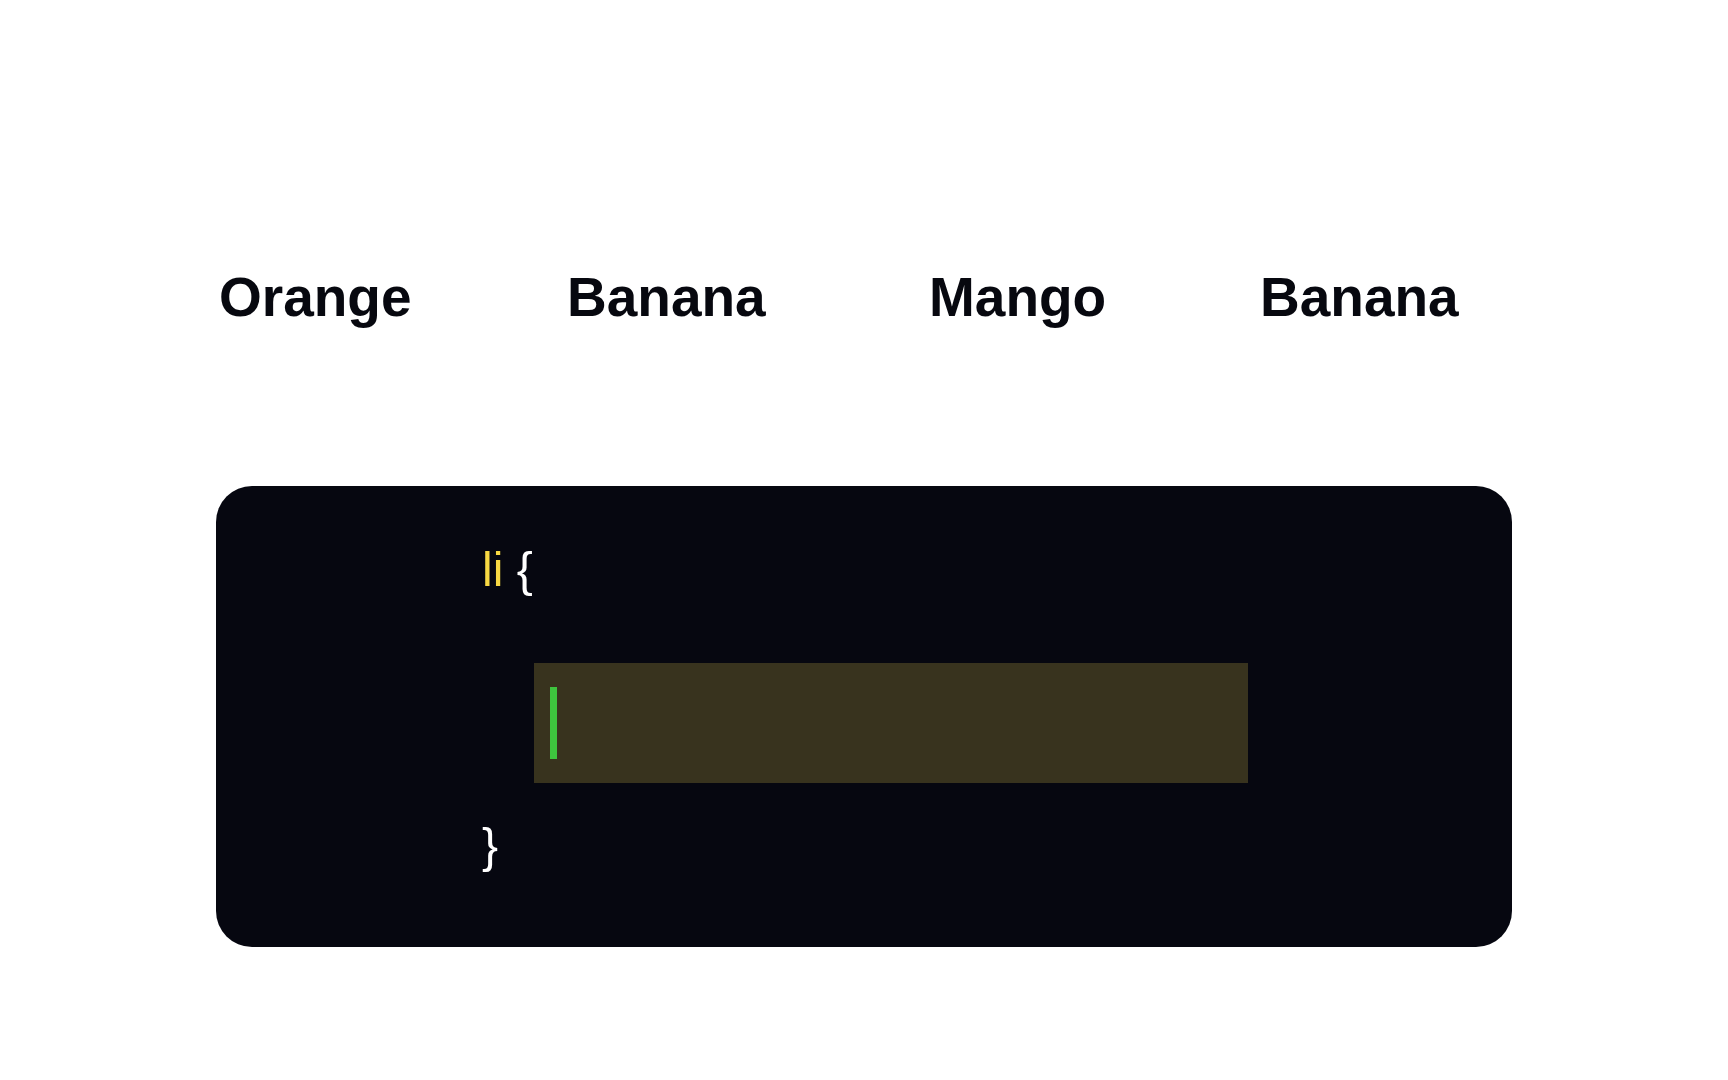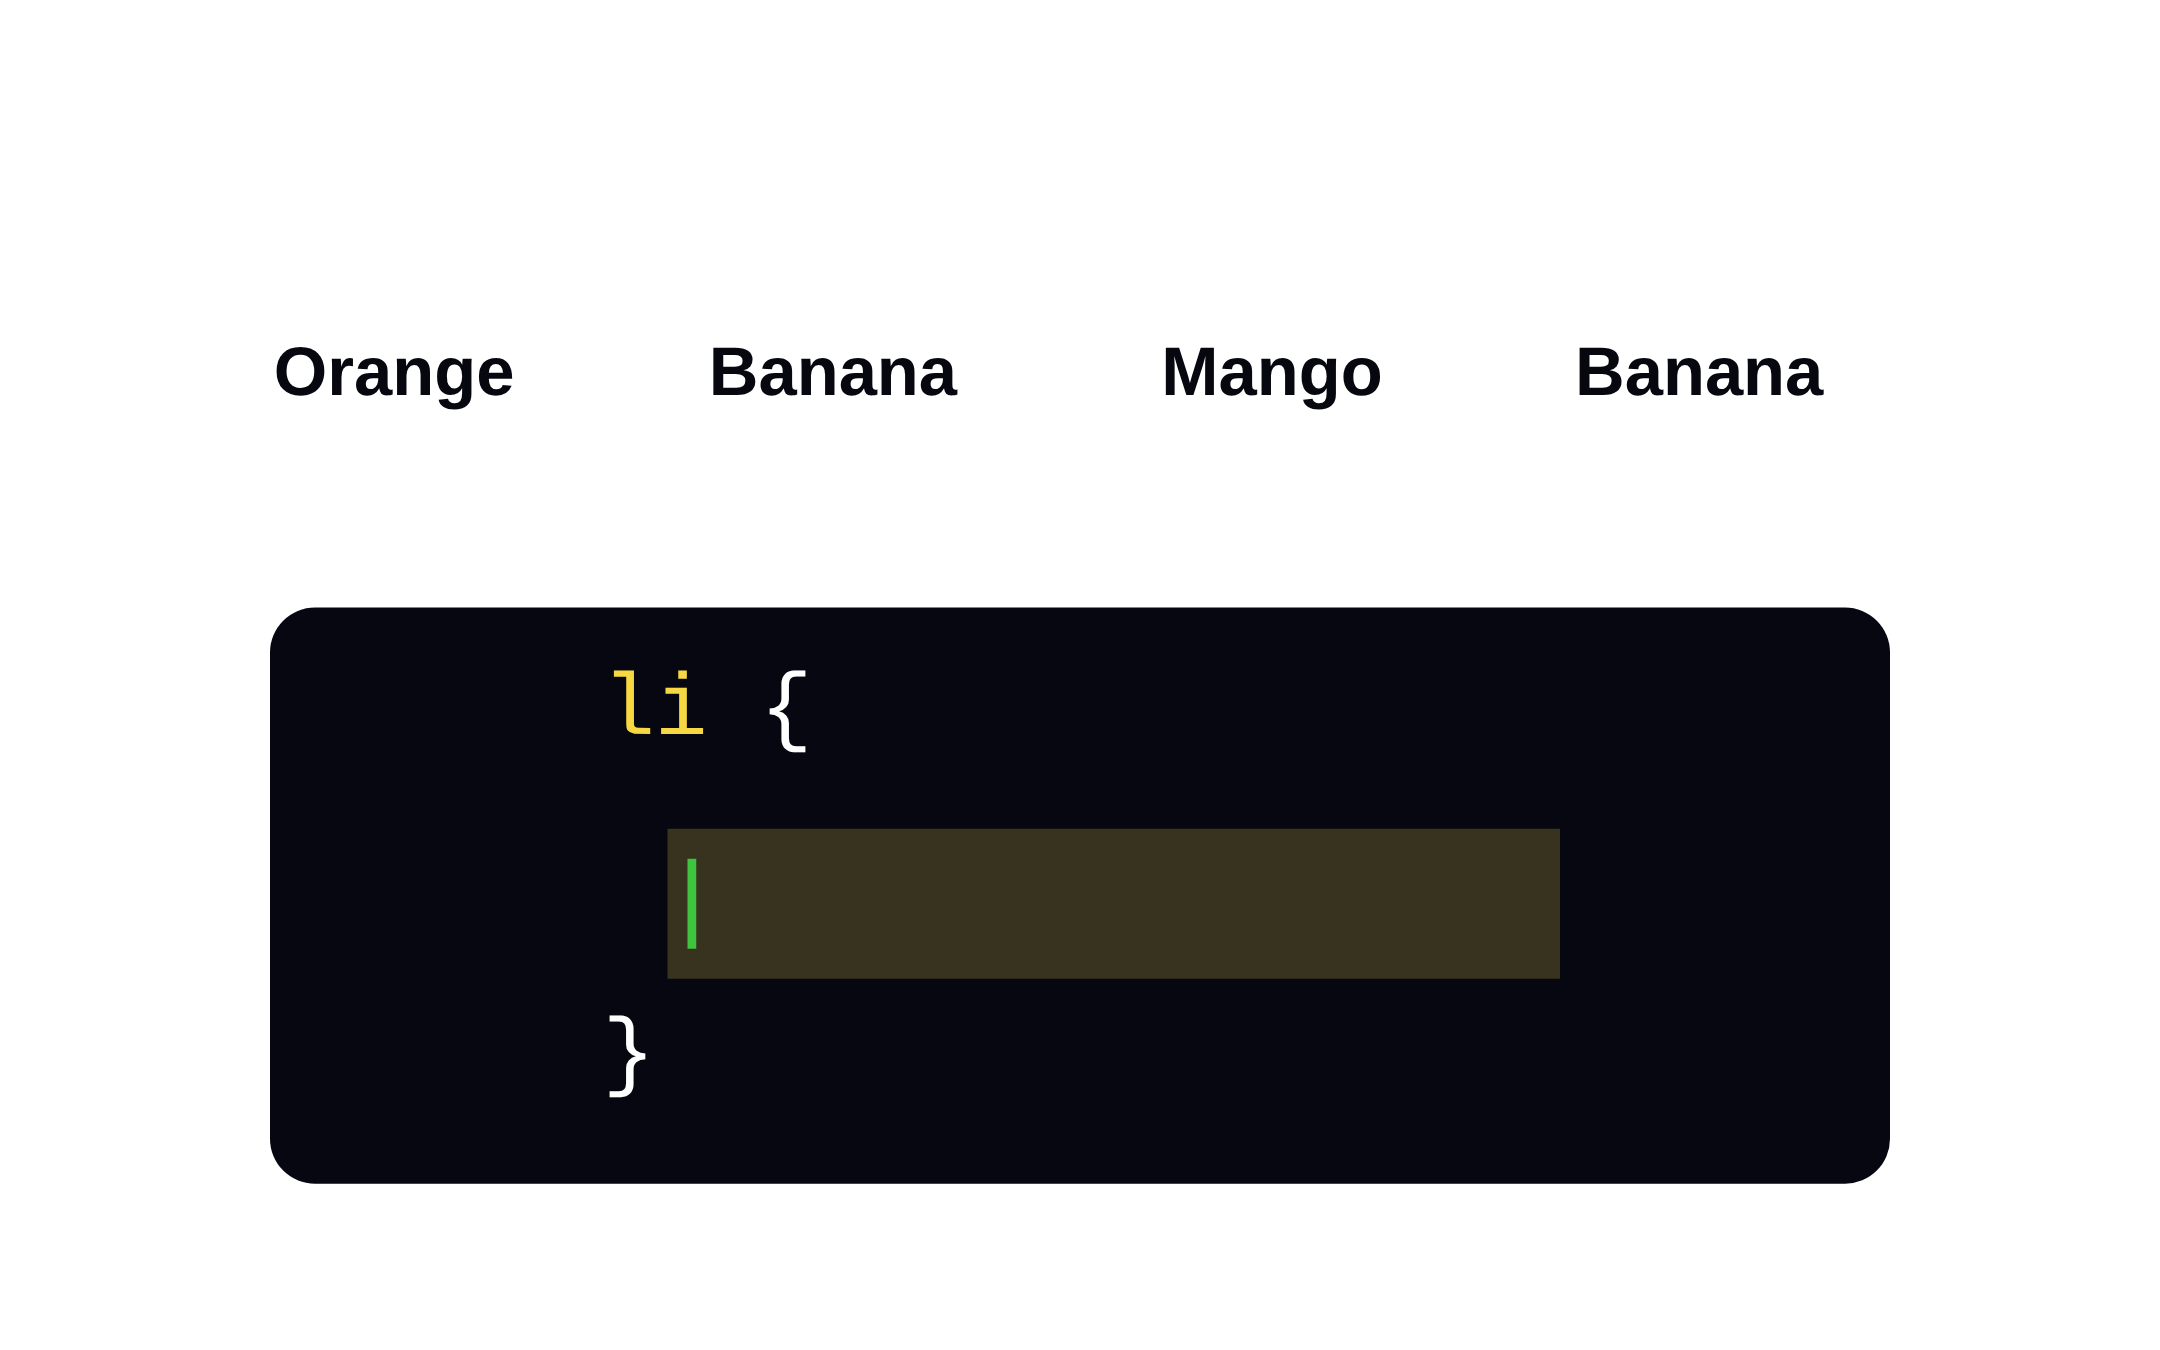--- a/index.html
+++ b/index.html
@@ -38,22 +38,22 @@
       position: absolute;
       left: 216px;
       top: 486px;
       width: 1296px;
       height: 461px;
       background: #060710;
       border-radius: 36px;
     }
     .code-line {
       position: absolute;
-      font-family: Liberation Mono, monospace;
-      font-size: 70px;
+      font-family: Liberation Sans, sans-serif;
+      font-size: 48px;
       line-height: 80px;
       white-space: pre;
     }
     .selector {
       color: #f7d843;
     }
     .brace {
       color: #ffffff;
     }
     .line-open {

